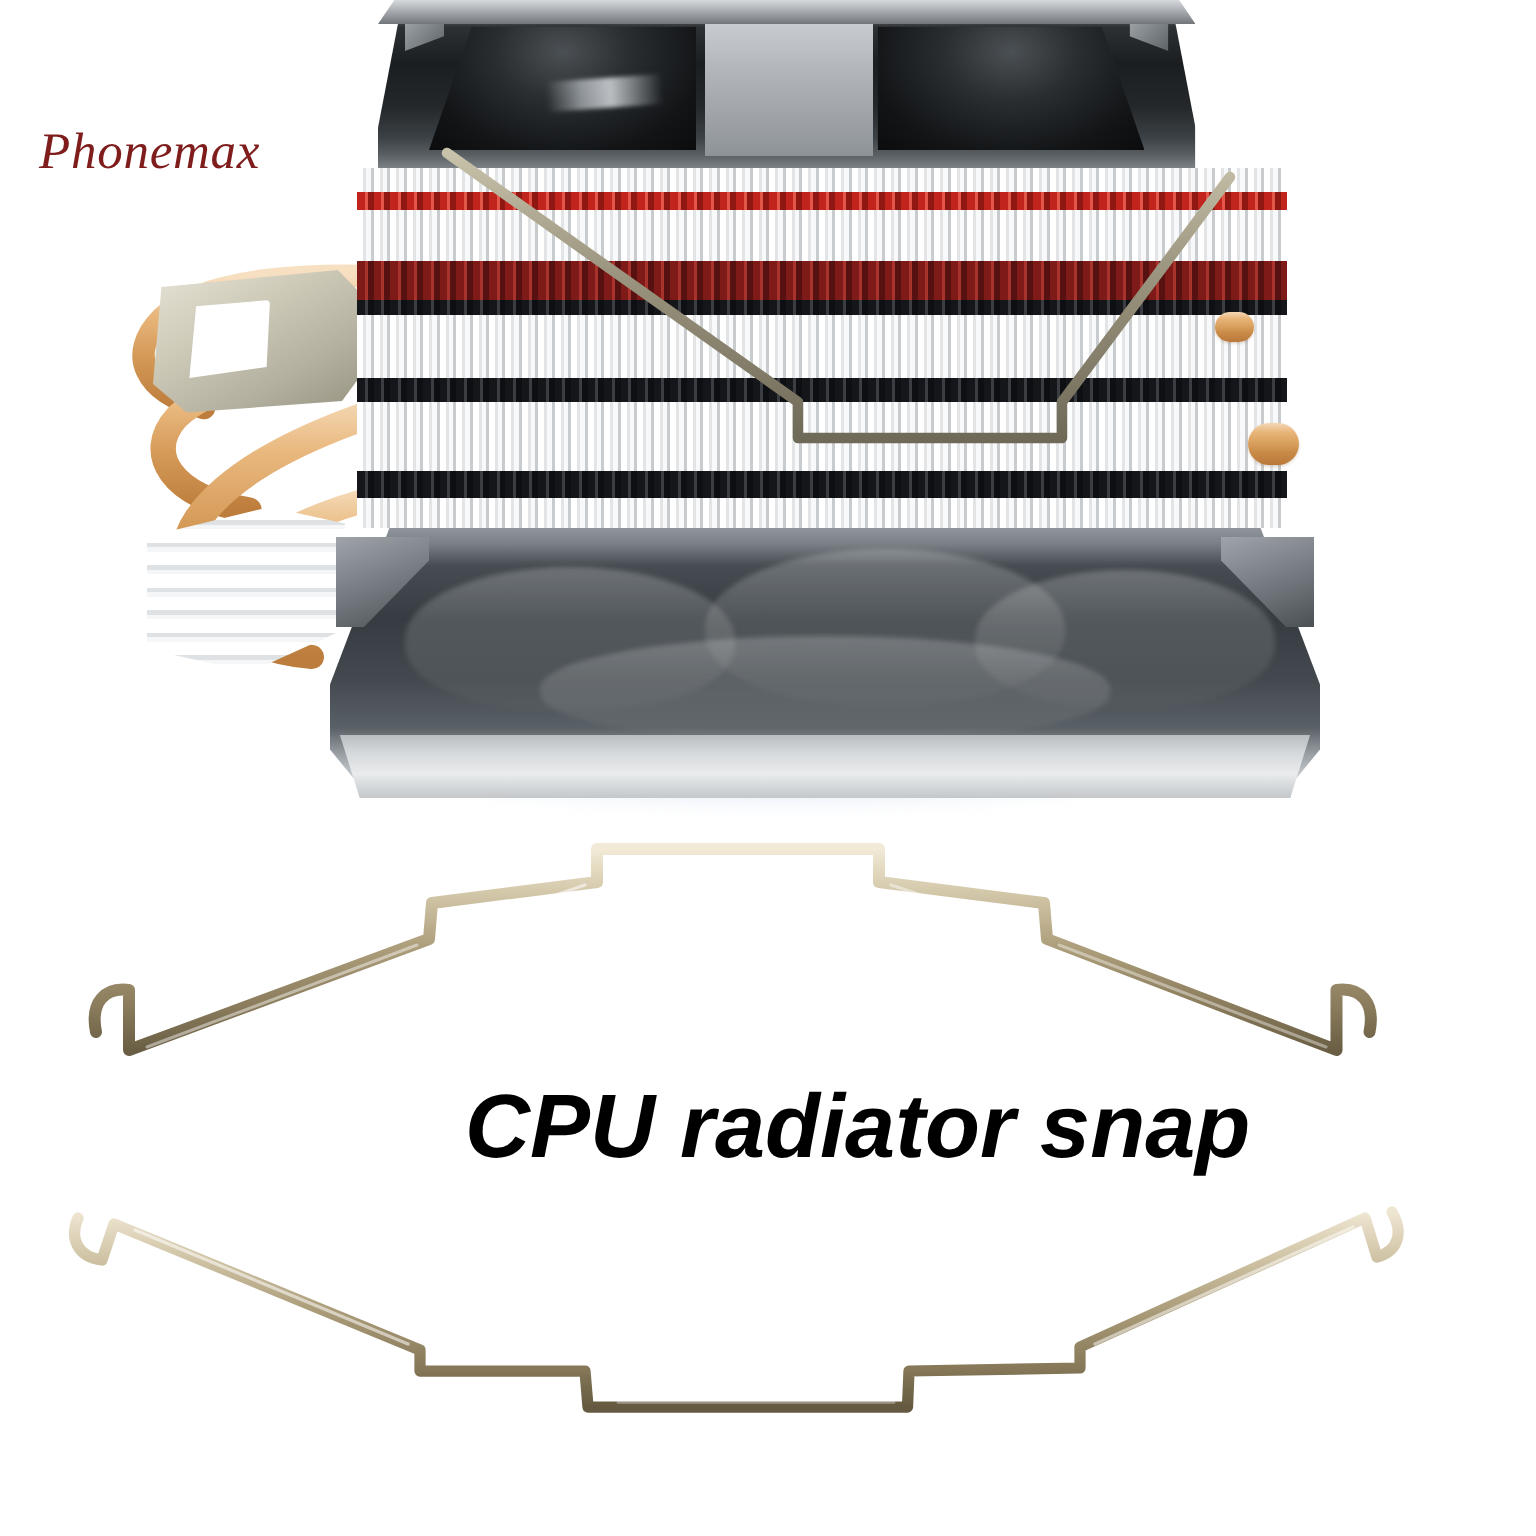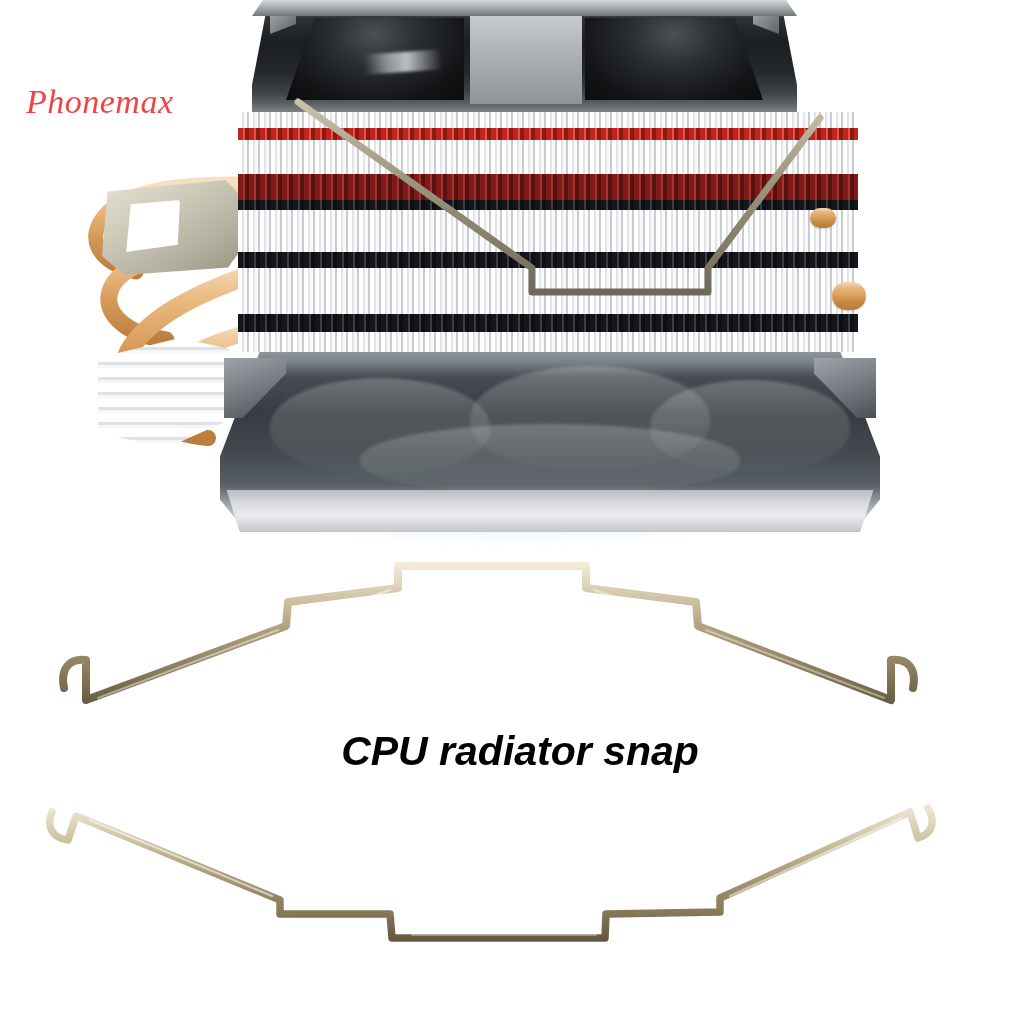--- a/index.html
+++ b/index.html
@@ -21,36 +21,36 @@
 
   
   #watermark {
     position: absolute;
     left: 26px;
     top: 82px;
     font-family: "Liberation Serif", "DejaVu Serif", serif;
     font-style: italic;
     font-size: 34px;
     line-height: 40px;
-    color: #ef4444;
+    color: #7f1d1d;
     letter-spacing: 0.5px;
     white-space: nowrap;
   }
 
   
   #caption {
     position: absolute;
     left: 310px;
     top: 722px;
     width: 420px;
     text-align: center;
     font-family: "Liberation Sans", sans-serif;
     font-style: italic;
     font-weight: bold;
-    font-size: 41px;
+    font-size: 60px;
     line-height: 58px;
     color: #000000;
     white-space: nowrap;
   }
 
   
   .obj { position: absolute; }
 
   
   #cooler {

